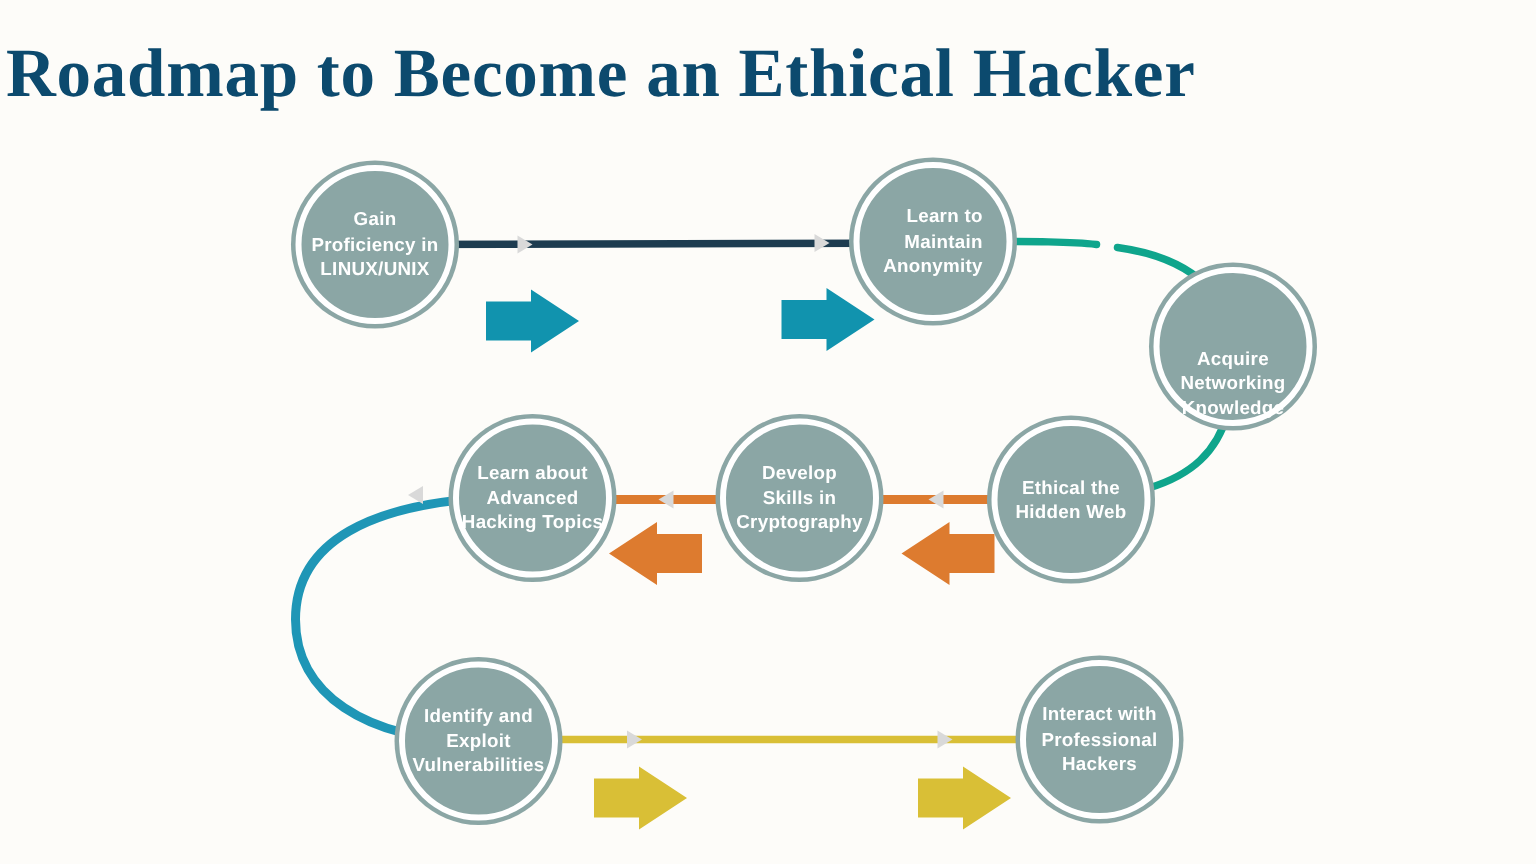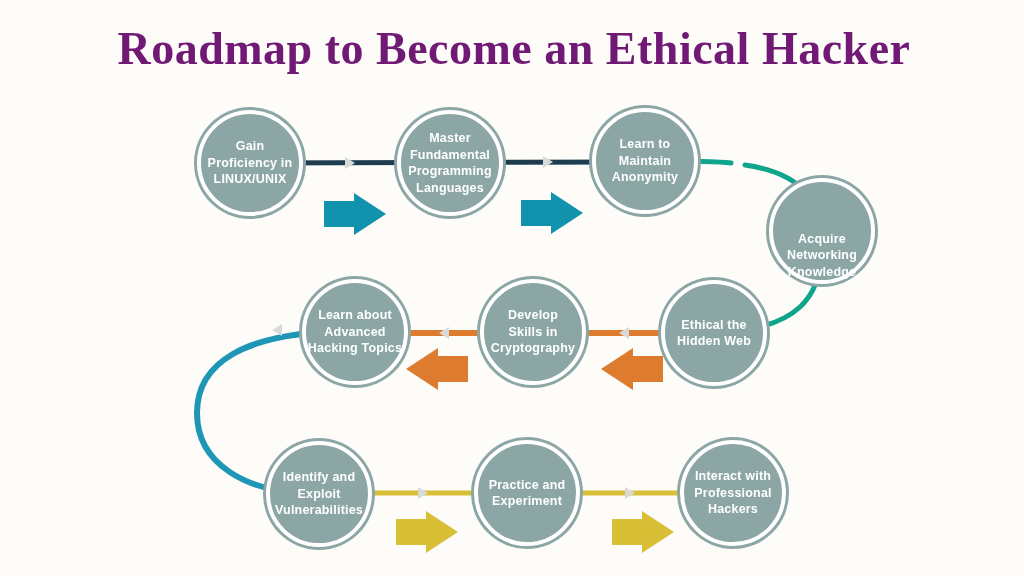--- a/index.html
+++ b/index.html
@@ -8,26 +8,26 @@
     background: #fdfcf9;
     overflow: hidden;
     font-family: "Liberation Sans", sans-serif;
     position: relative;
   }
   .canvas { position: absolute; inset: 0; }
   h1.title {
     position: absolute;
     top: 22px; left: 4px; right: 0;
     margin: 0;
-    text-align: center;
+    text-align: left;
     font-family: "Liberation Serif", serif;
     font-weight: 700;
     font-size: 46px;
     letter-spacing: 0.5px;
-    color: #701a75;
+    color: #0c4a6e;
   }
   svg.wires {
     position: absolute; inset: 0;
     width: 1024px; height: 576px;
   }
   .node {
     position: absolute;
     width: 106px; height: 106px;
     box-sizing: border-box;
     border-radius: 50%;
@@ -43,21 +43,21 @@
     white-space: pre-line;
     color: #ffffff;
     font-weight: 700;
     font-size: 12.5px;
     line-height: 1.32;
     letter-spacing: 0.2px;
   }
   
   .n1  { left: 197px; top: 110px; }
   .n2  { left: 397px; top: 110px; }
-  .n3  { left: 592px; top: 108px; }
+  .n3  { left: 569px; top: 108px; text-align: right; }
   .n4  { left: 769px; top: 178px; align-items: flex-end; }
   .n5  { left: 661px; top: 280px; }
   .n6  { left: 480px; top: 279px; }
   .n7  { left: 302px; top: 279px; }
   .n8  { left: 266px; top: 441px; justify-content: center; }
   .n9  { left: 474px; top: 440px; }
   .n10 { left: 680px; top: 440px; }
 </style>
 </head>
 <body>
@@ -95,26 +95,20 @@
     <polygon points="663,356 633,356 633,348 601,369 633,390 633,382 663,382" fill="#dd7b2f"></polygon>
     <polygon points="396,519 426,519 426,511 458,532 426,553 426,545 396,545" fill="#d9bf36"></polygon>
     <polygon points="612,519 642,519 642,511 674,532 642,553 642,545 612,545" fill="#d9bf36"></polygon>
   </svg>
 
   <div class="node n1">
     <span>Gain
 Proficiency in
 LINUX/UNIX</span>
   </div>
-  <div class="node n2">
-    <span>Master
-Fundamental
-Programming
-Languages</span>
-  </div>
   <div class="node n3">
     <span>Learn to
 Maintain
 Anonymity</span>
   </div>
   <div class="node n4">
     <span>Acquire
 Networking
 Knowledge</span>
   </div>
@@ -130,23 +124,19 @@
   <div class="node n7">
     <span>Learn about
 Advanced
 Hacking Topics</span>
   </div>
   <div class="node n8">
     <span>Identify and
 Exploit
 Vulnerabilities</span>
   </div>
-  <div class="node n9">
-    <span>Practice and
-Experiment</span>
-  </div>
   <div class="node n10">
     <span>Interact with
 Professional
 Hackers</span>
   </div>
 
 </div>
 
 </body></html>

